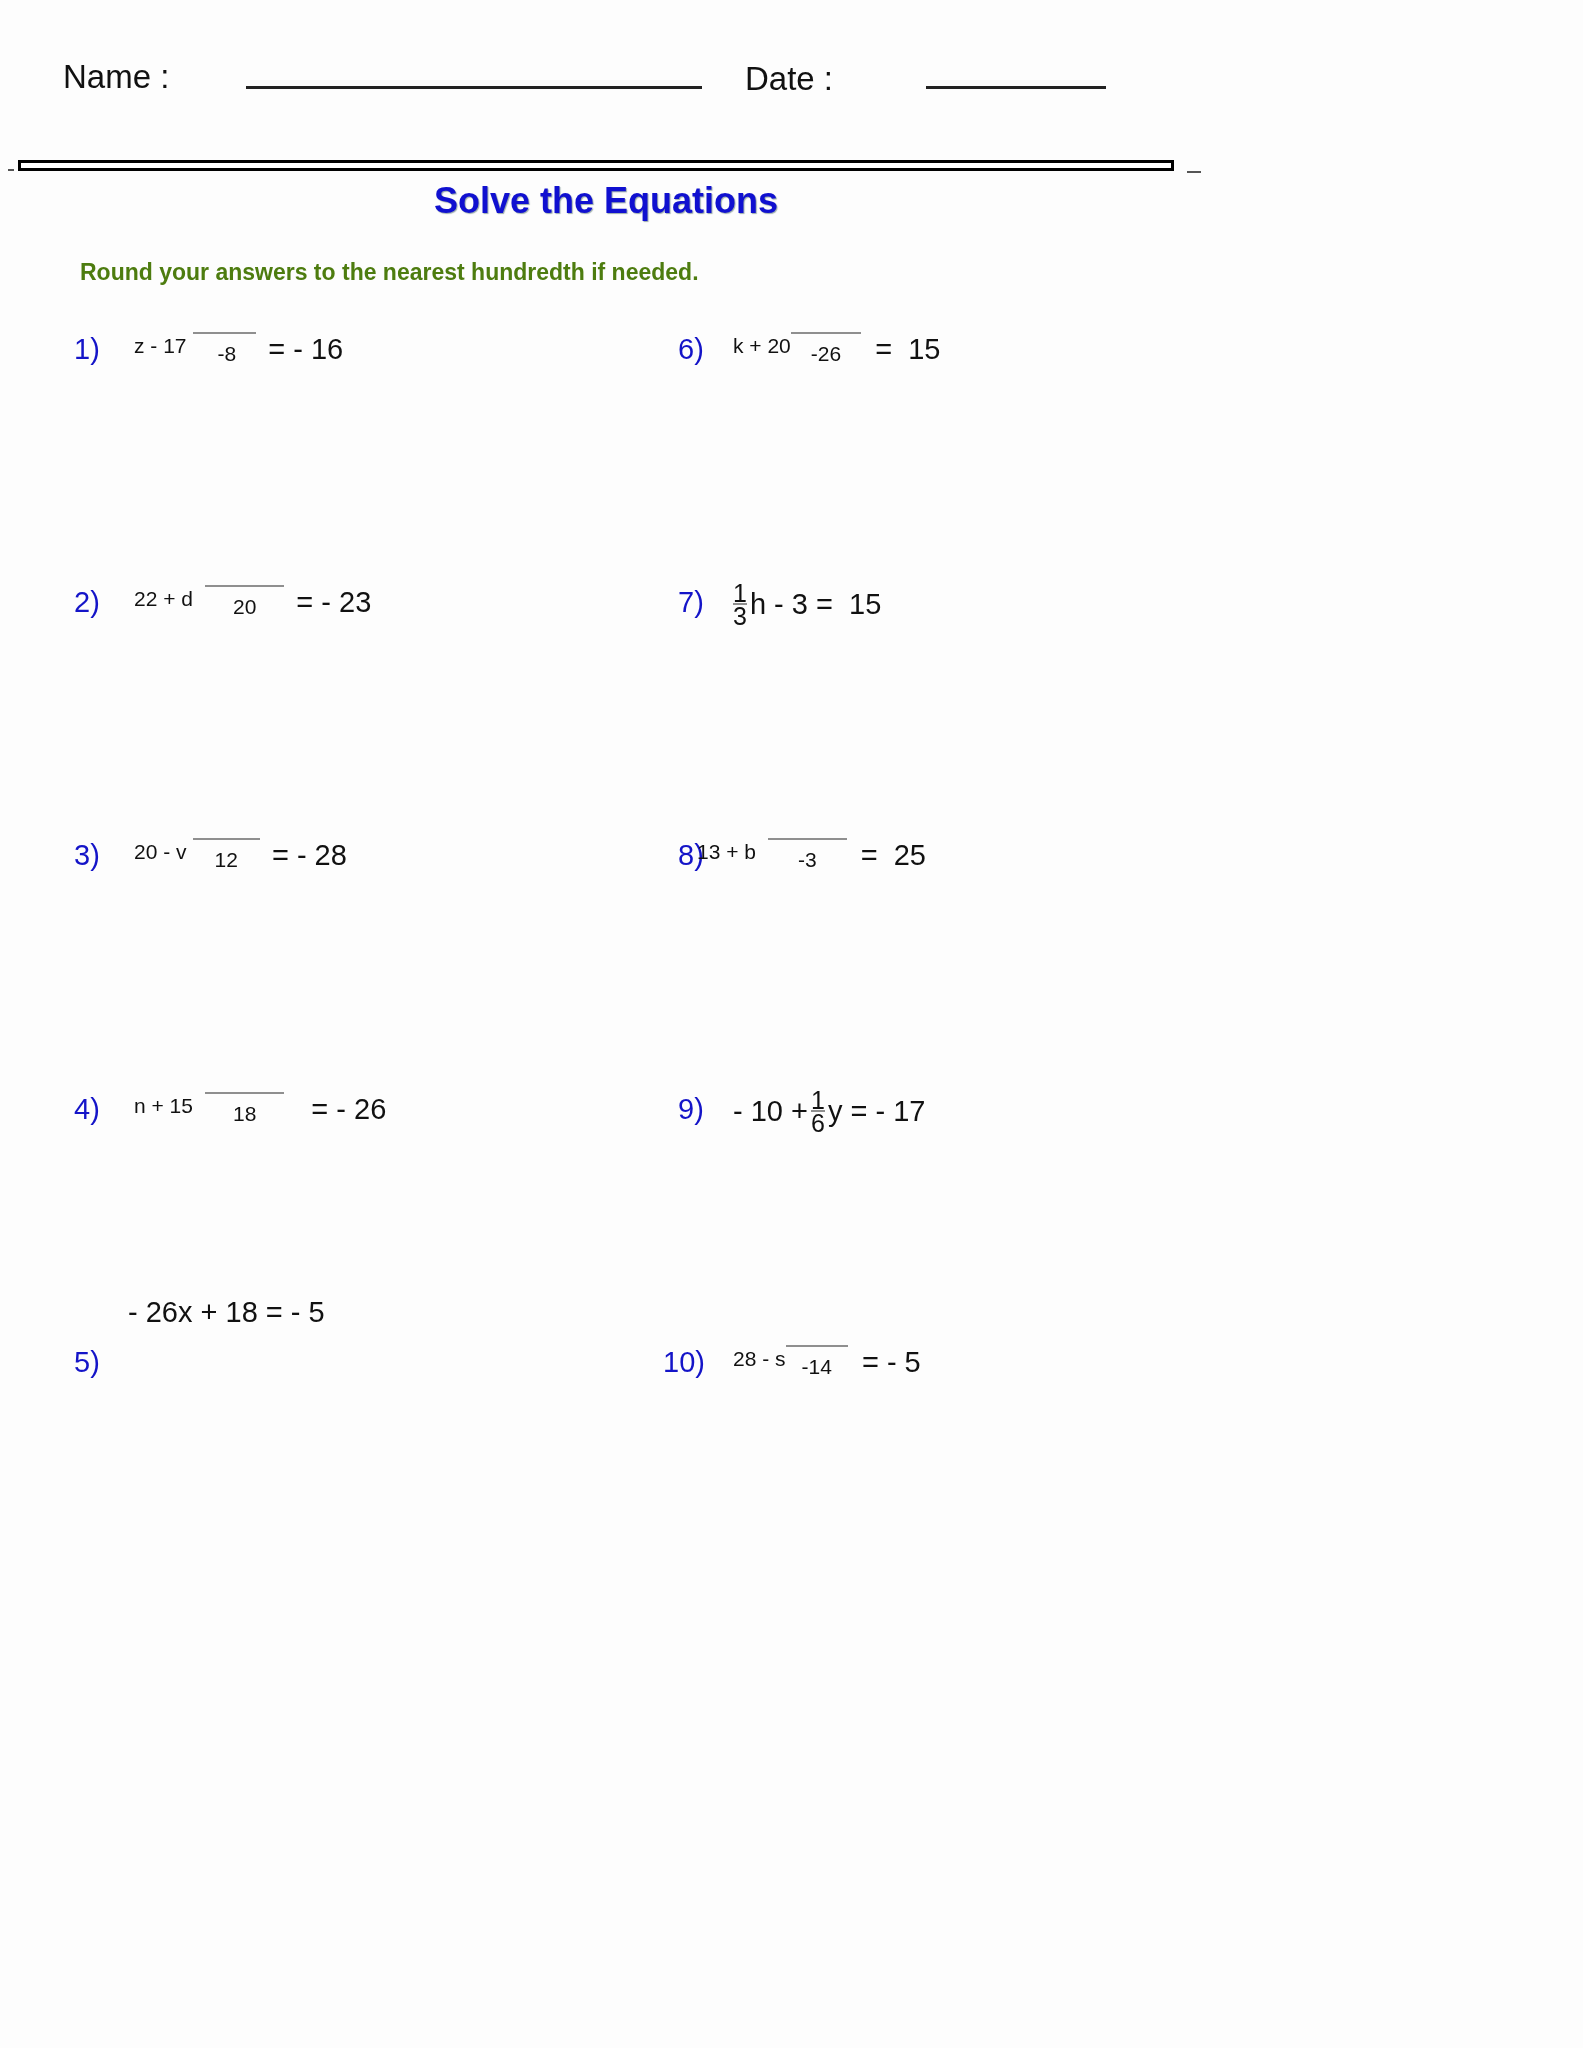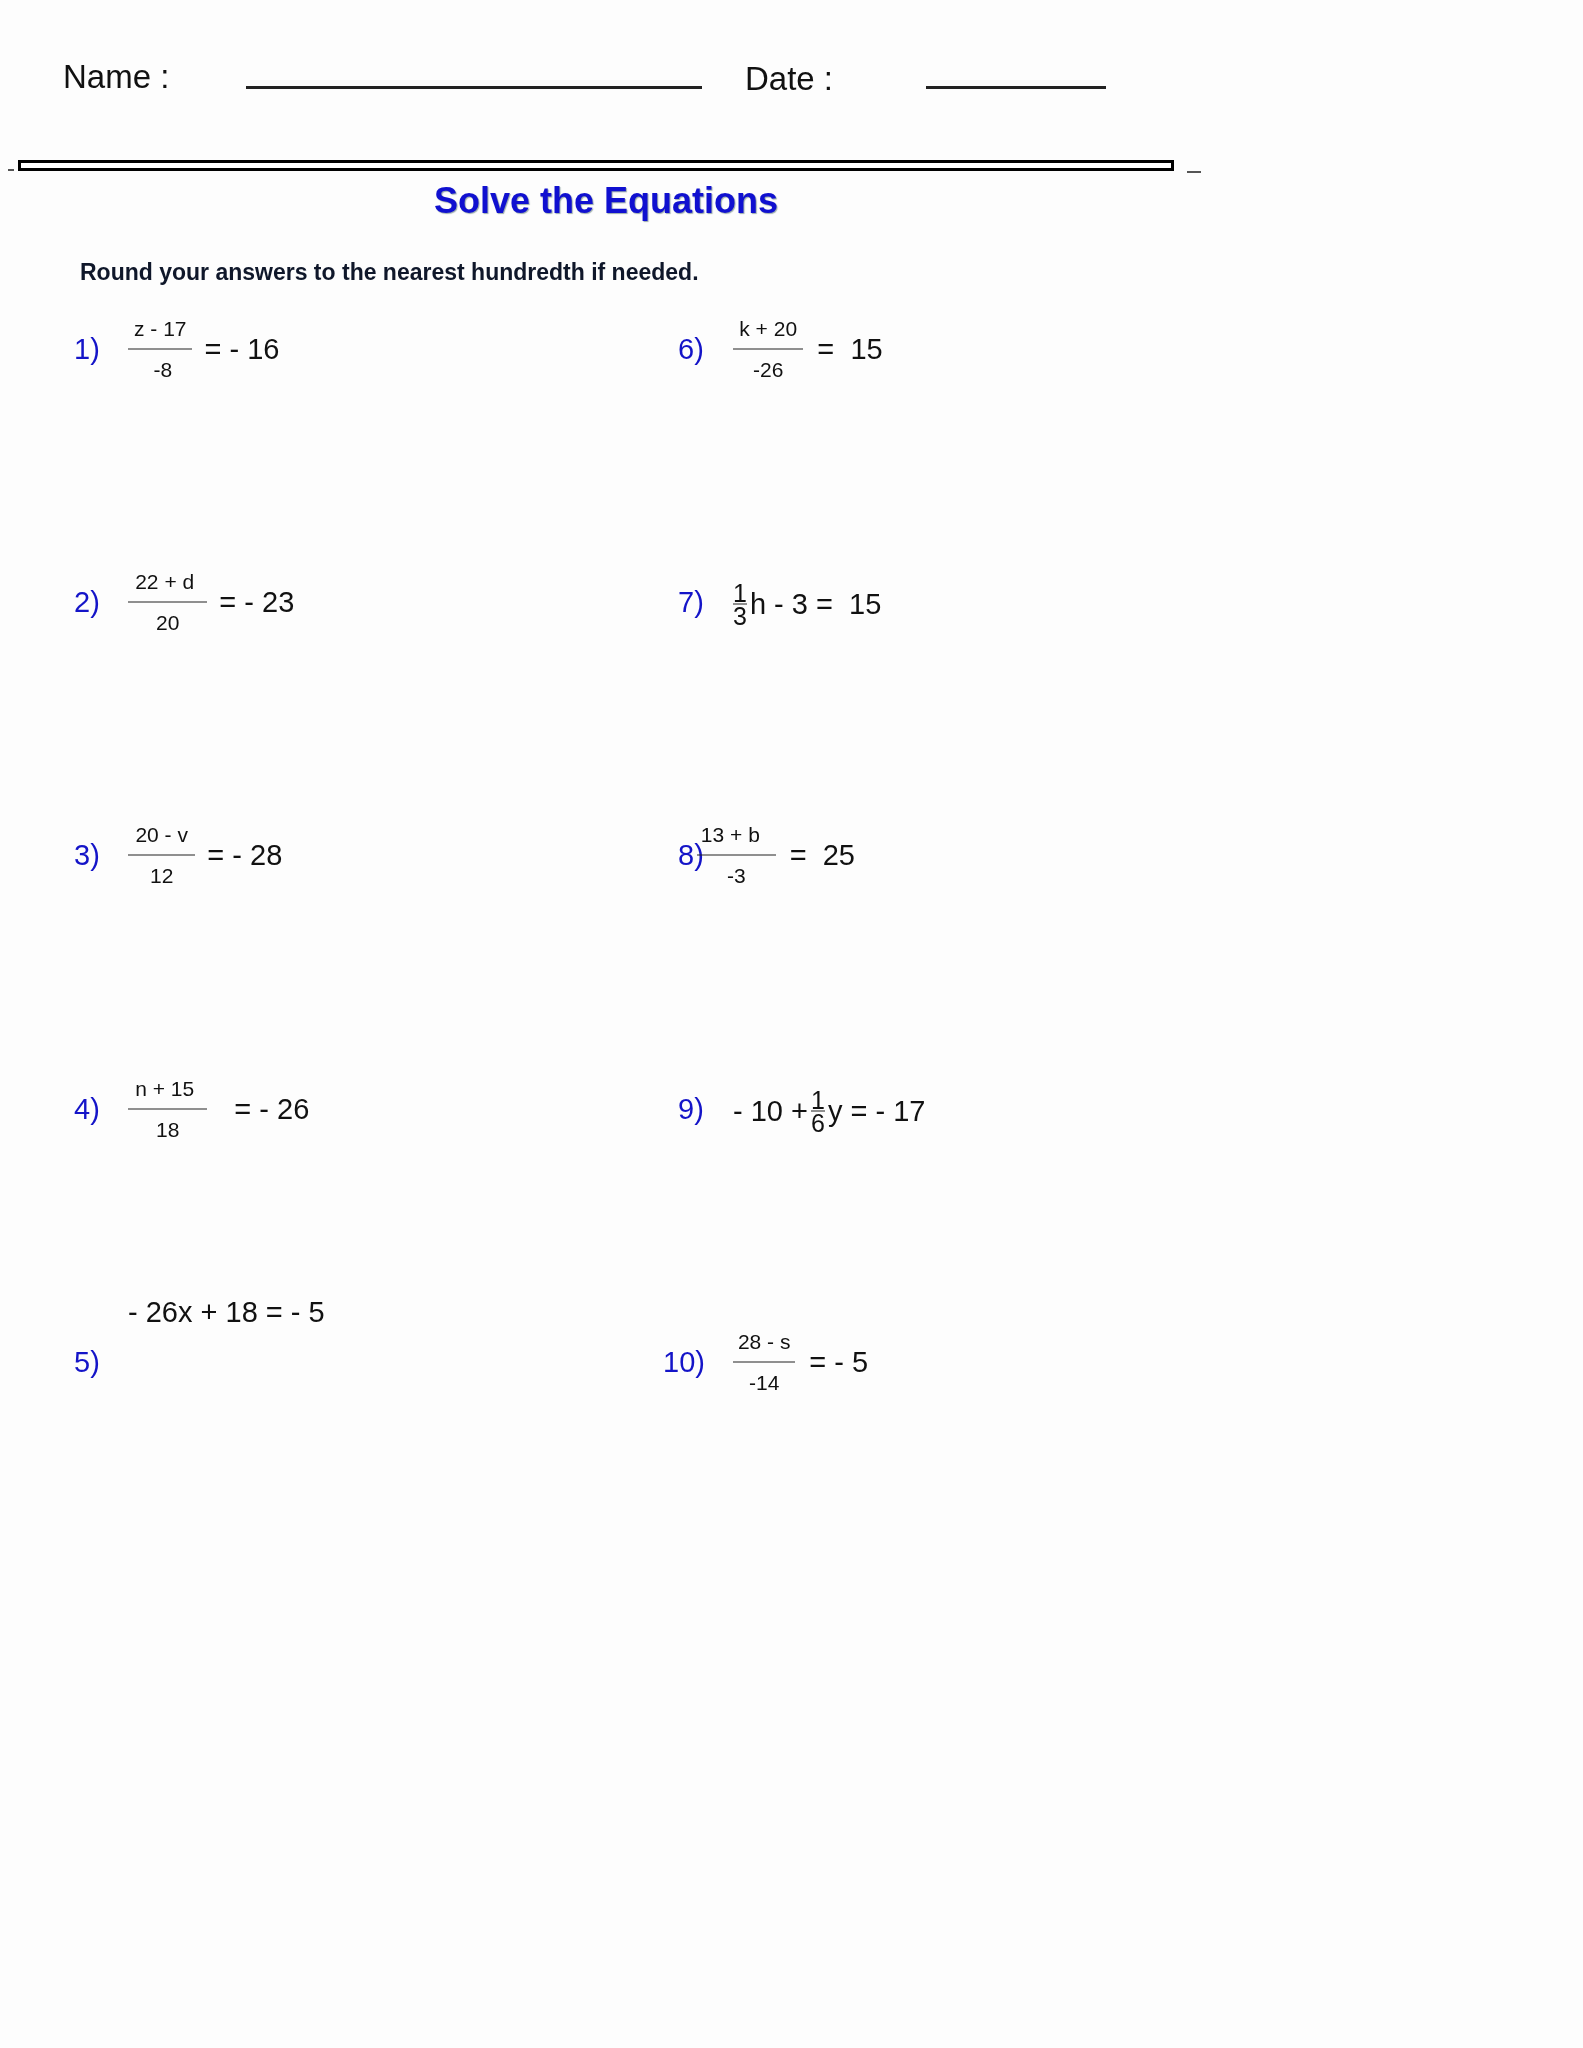--- a/index.html
+++ b/index.html
@@ -4,24 +4,24 @@
 <style>
   html, body { margin:0; padding:0; }
   body { width:1583px; height:2048px; background:#fdfdfd; position:relative; overflow:hidden;
          font-family:"Liberation Sans", sans-serif; color:#111; }
   .abs { position:absolute; }
   .label { font-size:33px; color:#111; }
   .blank { border-bottom:3px solid #222; height:0; }
   .bar { left:18px; top:160px; width:1150px; height:5px; border:3px solid #000; background:#fff; }
   .title { left:0; width:1212px; text-align:center; top:180px; font-size:36px; font-weight:bold; color:#1010d0;
            text-shadow:1px 1px 1px #9aa; }
-  .instr { left:80px; top:259px; font-size:23px; font-weight:bold; color:#0f172a; }
+  .instr { left:80px; top:259px; font-size:23px; font-weight:bold; color:#4d7c0f; }
   .num { font-size:29px; color:#1414c8; }
   .eq { font-size:29px; display:flex; align-items:center; white-space:pre; }
-  .frac { display:inline-flex; flex-direction:column; align-items:center; font-size:21px; }
+  .frac { display:inline-flex; flex-direction:row; align-items:center; font-size:21px; }
   .frac .n { padding:0 6px 8px 6px; }
   .frac .d { padding:8px 6px 0 6px; border-top:1.5px solid #222; }
   .sfrac { display:inline-flex; flex-direction:column; align-items:center; font-size:25px; line-height:22px; margin:0 3px; }
   .sfrac .d { border-top:1.5px solid #222; }
   .row-el { transform:translateY(-50%); }
 </style>
 </head>
 <body>
 
 <div class="abs label" style="left:63px; top:58px;">Name :</div>

